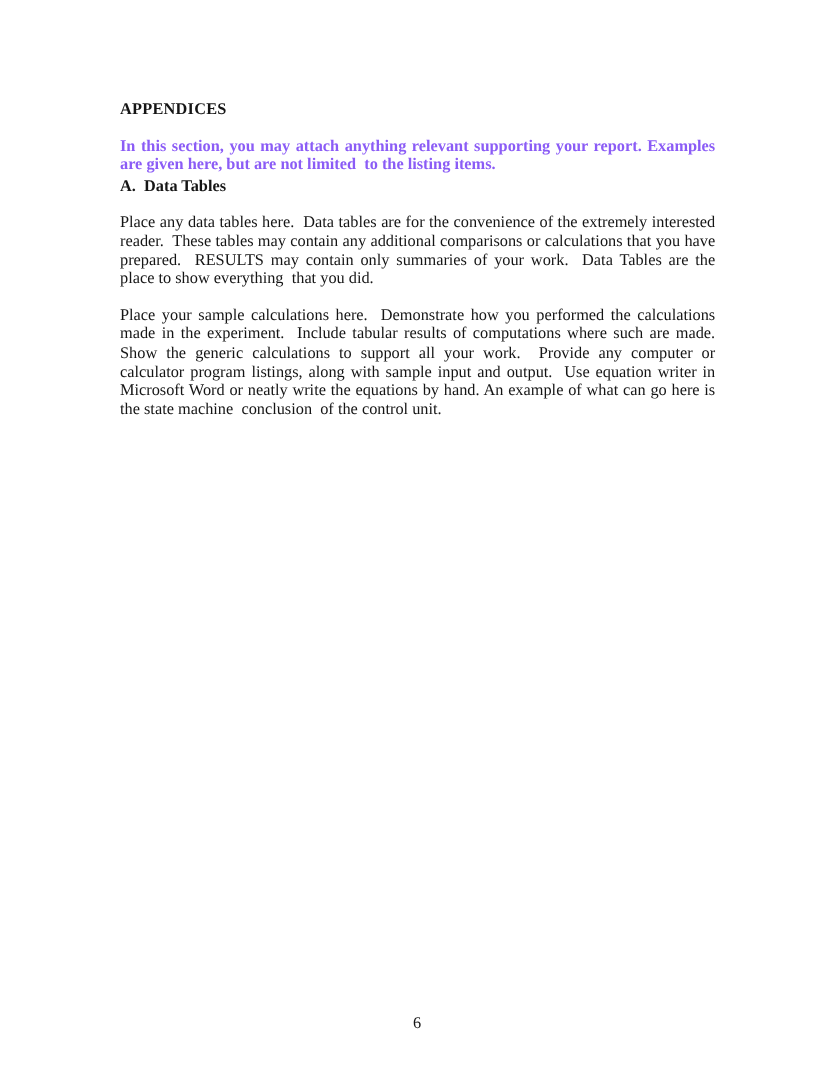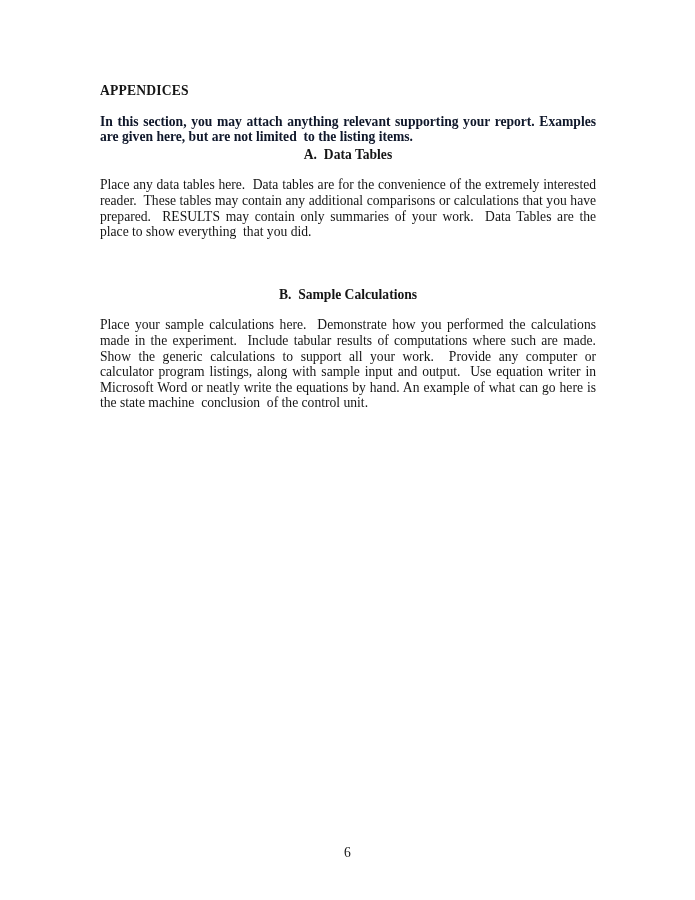--- a/index.html
+++ b/index.html
@@ -34,21 +34,20 @@
     font-weight: bold;
     text-align: justify;
     white-space: pre-wrap;
     margin: 15px 0 0 0;
   }
   .sec-heading {
     font-size: 13.6px;
     font-weight: bold;
     margin: 0;
     white-space: pre-wrap;
-    text-align: center;
   }
   .sec-heading.sec-a { margin-top: 2px; }
   .sec-heading.sec-b { margin-top: 47px; }
   .sec-heading.sec-c { margin-top: 48px; }
   .body-para {
     text-align: justify;
     white-space: pre-wrap;
     margin: 15px 0 0 0;
   }
   .page-number {
@@ -62,27 +61,26 @@
   }
 </style>
 </head>
 <body>
 
 <div class="page">
   <div class="content">
 
     <h1 class="doc-title">APPENDICES</h1>
 
-    <p class="intro-note" style="color: #0f172a;">In this section, you may attach anything relevant supporting your report. Examples are given here, but are not limited  to the listing items.</p>
+    <p class="intro-note" style="color: #8b5cf6;">In this section, you may attach anything relevant supporting your report. Examples are given here, but are not limited  to the listing items.</p>
 
     <h2 class="sec-heading sec-a">A.  Data Tables</h2>
 
     <p class="body-para">Place any data tables here.  Data tables are for the convenience of the extremely interested reader.  These tables may contain any additional comparisons or calculations that you have prepared.  RESULTS may contain only summaries of your work.  Data Tables are the place to show everything  that you did.</p>
 
-    <h2 class="sec-heading sec-b">B.  Sample Calculations</h2>
 
     <p class="body-para">Place your sample calculations here.  Demonstrate how you performed the calculations made in the experiment.  Include tabular results of computations where such are made.  Show the generic calculations to support all your work.  Provide any computer or calculator program listings, along with sample input and output.  Use equation writer in Microsoft Word or neatly write the equations by hand. An example of what can go here is the state machine  conclusion  of the control unit.</p>
 
 
   </div>
 
   <div class="page-number">6</div>
 </div>
 
 </body></html>

